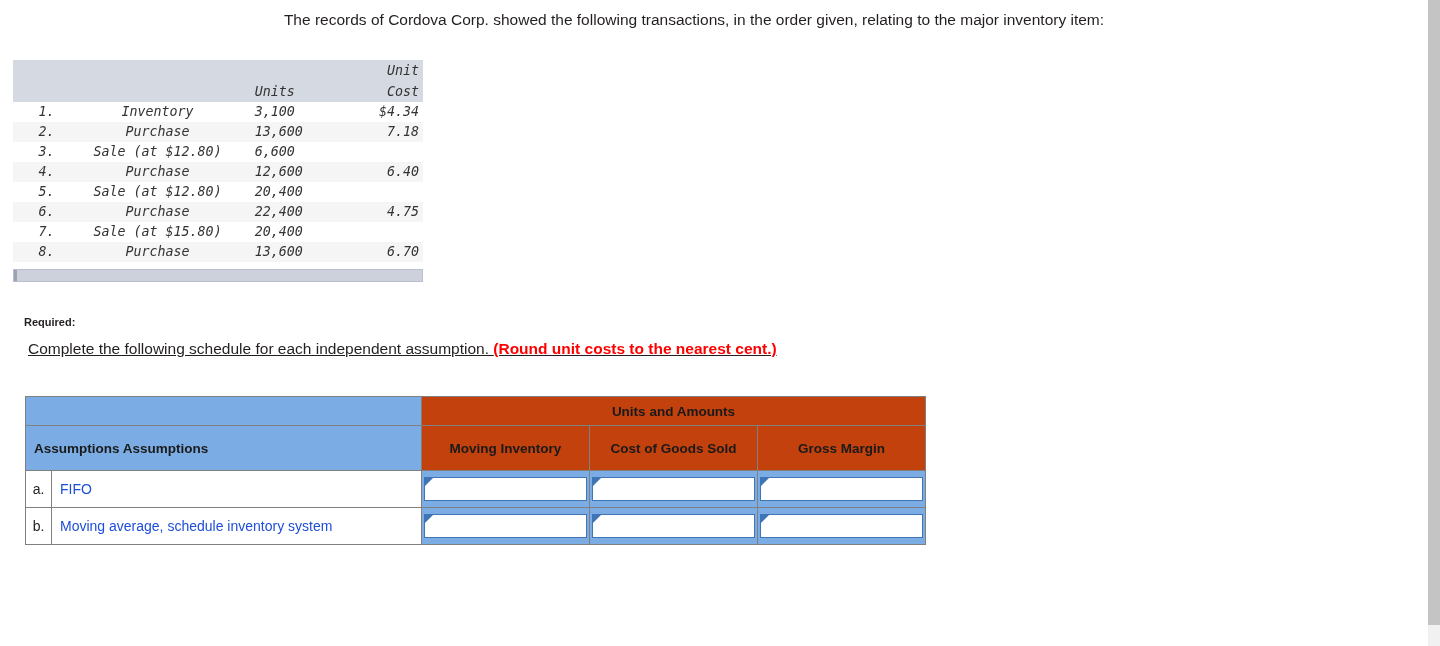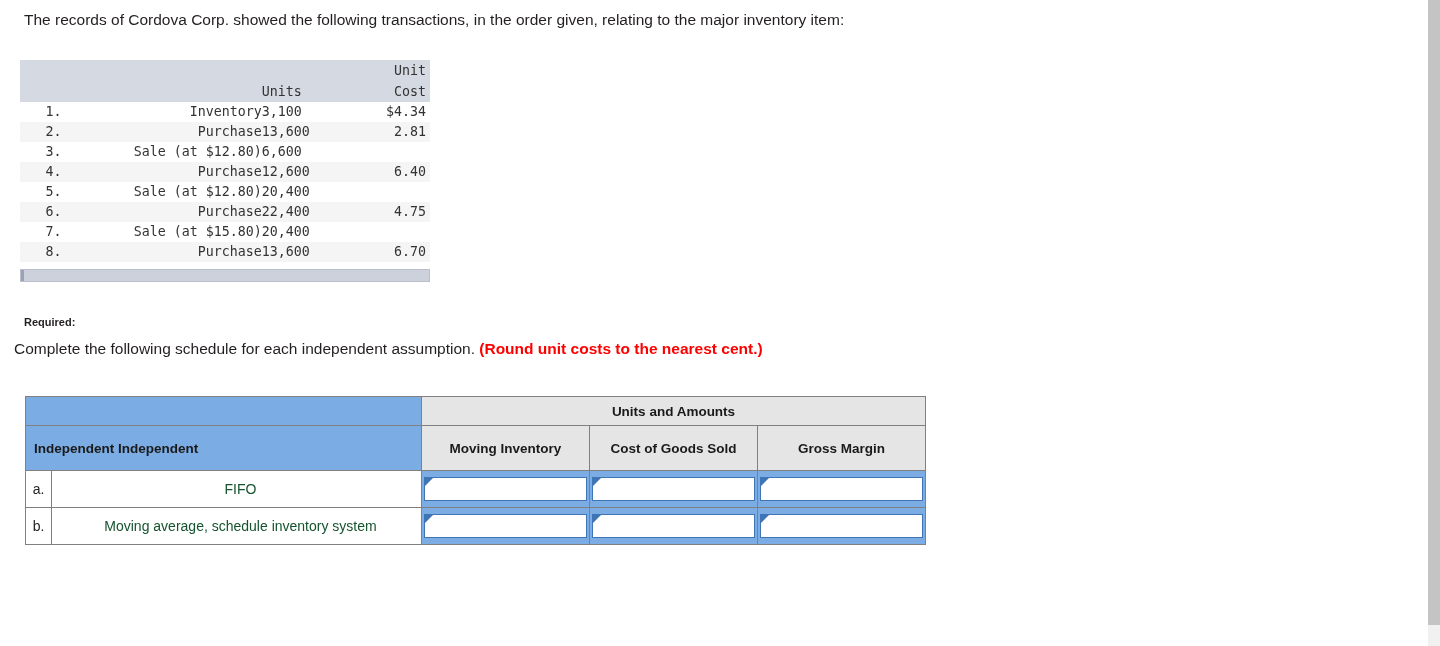--- a/index.html
+++ b/index.html
@@ -37,46 +37,48 @@
   
   #intro {
     position: absolute;
     left: 24px;
     top: 10px;
     width: 1340px;
     font-size: 15.5px;
     line-height: 20px;
     color: #231f20;
     white-space: nowrap;
+    text-align: center;
   }
 
   
   #txn-wrap {
     position: absolute;
-    left: 20px;
+    left: 13px;
     top: 60px;
     width: 410px;
+    font-style: italic;
   }
   table.txn {
     border-collapse: collapse;
     width: 410px;
     font-family: "DejaVu Sans Mono", "Liberation Mono", monospace;
     font-size: 13.3px;
     color: #333333;
   }
   table.txn td, table.txn th {
     padding: 0;
     font-weight: normal;
     white-space: pre;
     height: 20px;
     line-height: 20px;
   }
   .txn thead tr { background: #d5d9e2; }
   .txn .c-num   { width: 42px;  text-align: right; padding-right: 6px; }
-  .txn .c-desc  { width: 196px; text-align: right; }
+  .txn .c-desc  { width: 196px; text-align: center; }
   .txn .c-units { width: 92px;  text-align: left; }
   .txn .c-cost  { width: 74px;  text-align: right; padding-right: 4px; }
   .txn tbody tr.alt { background: #f5f5f5; }
   .txn thead tr.head-top td { height: 22px; line-height: 22px; }
 
   #txn-scrollbar {
     position: relative;
     margin-top: 7px;
     width: 410px;
     height: 13px;
@@ -97,25 +99,26 @@
   #required-label {
     position: absolute;
     left: 24px;
     top: 316px;
     font-size: 11px;
     font-weight: bold;
     color: #231f20;
   }
   #required-text {
     position: absolute;
-    left: 14px;
+    left: 28px;
     top: 340px;
     font-size: 15.5px;
     color: #231f20;
     white-space: nowrap;
+    text-decoration: underline;
   }
   #required-text .red {
     color: #ff0000;
     font-weight: bold;
   }
 
   
   #sched {
     position: absolute;
     left: 25px;
@@ -123,21 +126,21 @@
     border-collapse: collapse;
     table-layout: fixed;
     font-size: 13.5px;
   }
   #sched td {
     border: 1px solid #808080;
     padding: 0;
     vertical-align: middle;
   }
   #sched .hdr {
-    background: #e5e5e5;
+    background: #c2410c;
     color: #1a1a1a;
     font-weight: bold;
     text-align: center;
   }
   #sched .hdr-left {
     background: #7bace3;
     color: #1a1a1a;
     font-weight: bold;
     text-align: left;
     padding-left: 8px;
@@ -147,24 +150,24 @@
   .w-assum  { width: 370px; }
   .w-amt    { width: 168px; }
 
   .row-letter {
     text-align: center;
     font-size: 14px;
     color: #231f20;
     height: 31px;
   }
   .row-assum {
-    text-align: center;
+    text-align: left;
     padding-left: 8px !important;
     font-size: 14px;
-    color: #14532d;
+    color: #1d4ed8;
     height: 31px;
   }
   .cell-input {
     background: #7bace3;
     padding: 2px 2px 3px 2px !important;
     height: 31px;
   }
   .inputbox {
     position: relative;
     background: #ffffff;
@@ -214,21 +217,21 @@
       <tr>
         <td class="c-num">1.</td>
         <td class="c-desc">Inventory</td>
         <td class="c-units">3,100</td>
         <td class="c-cost">$4.34</td>
       </tr>
       <tr class="alt">
         <td class="c-num">2.</td>
         <td class="c-desc">Purchase</td>
         <td class="c-units">13,600</td>
-        <td class="c-cost">2.81</td>
+        <td class="c-cost">7.18</td>
       </tr>
       <tr>
         <td class="c-num">3.</td>
         <td class="c-desc">Sale (at $12.80)</td>
         <td class="c-units">6,600</td>
         <td class="c-cost"></td>
       </tr>
       <tr class="alt">
         <td class="c-num">4.</td>
         <td class="c-desc">Purchase</td>
@@ -276,21 +279,21 @@
       <col class="w-amt">
       <col class="w-amt">
       <col class="w-amt">
   </colgroup>
   <tbody>
     <tr class="units-amounts-row">
       <td class="hdr-blank" colspan="2"></td>
       <td class="hdr" colspan="3">Units and Amounts</td>
     </tr>
     <tr class="subhdr-row">
-      <td class="hdr-left" colspan="2">Independent Independent</td>
+      <td class="hdr-left" colspan="2">Assumptions Assumptions</td>
       <td class="hdr">Moving Inventory</td>
       <td class="hdr">Cost of Goods Sold</td>
       <td class="hdr">Gross Margin</td>
     </tr>
     <tr>
       <td class="row-letter">a.</td>
       <td class="row-assum">FIFO</td>
       <td class="cell-input">
         <div class="inputbox"></div>
       </td>

